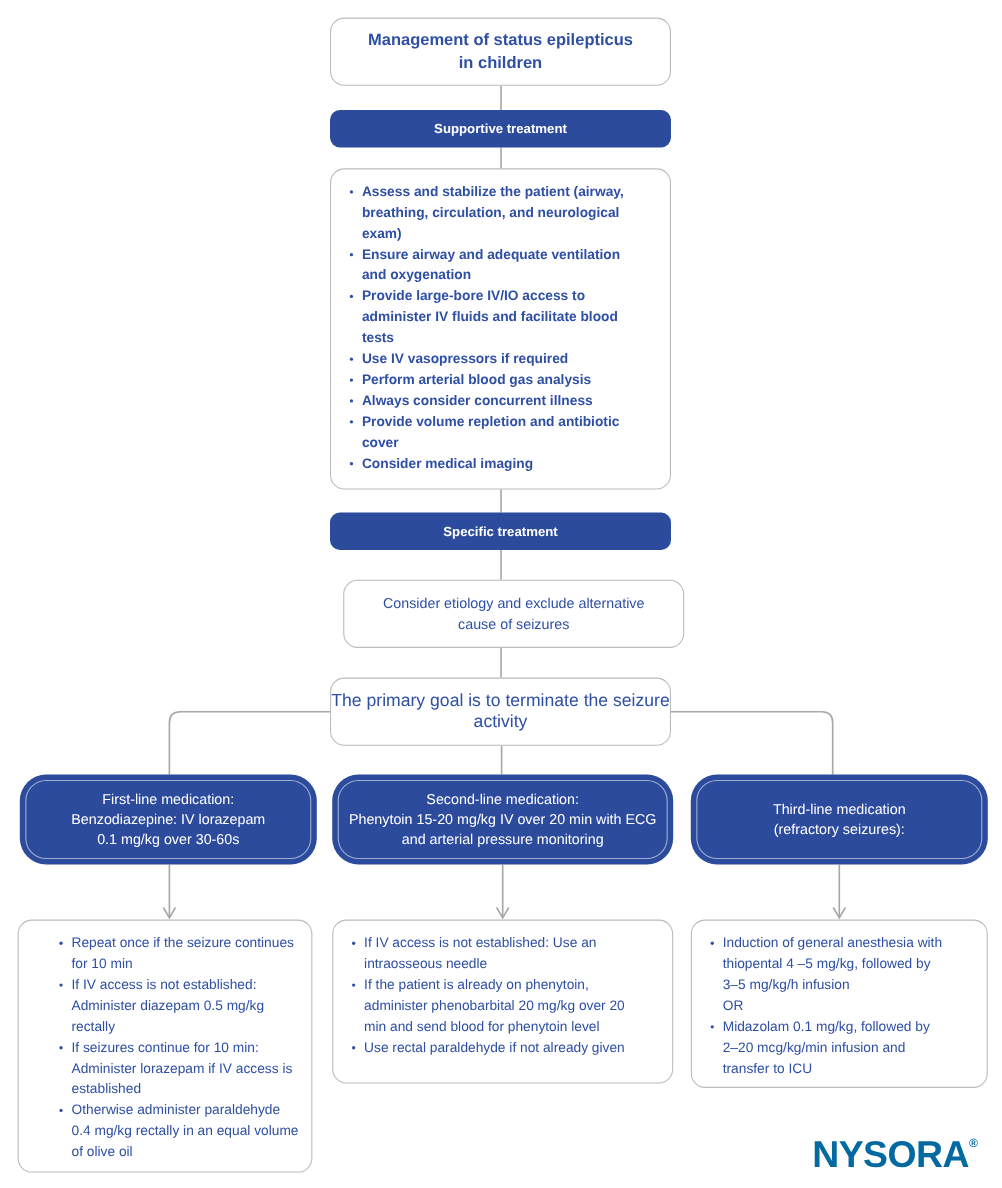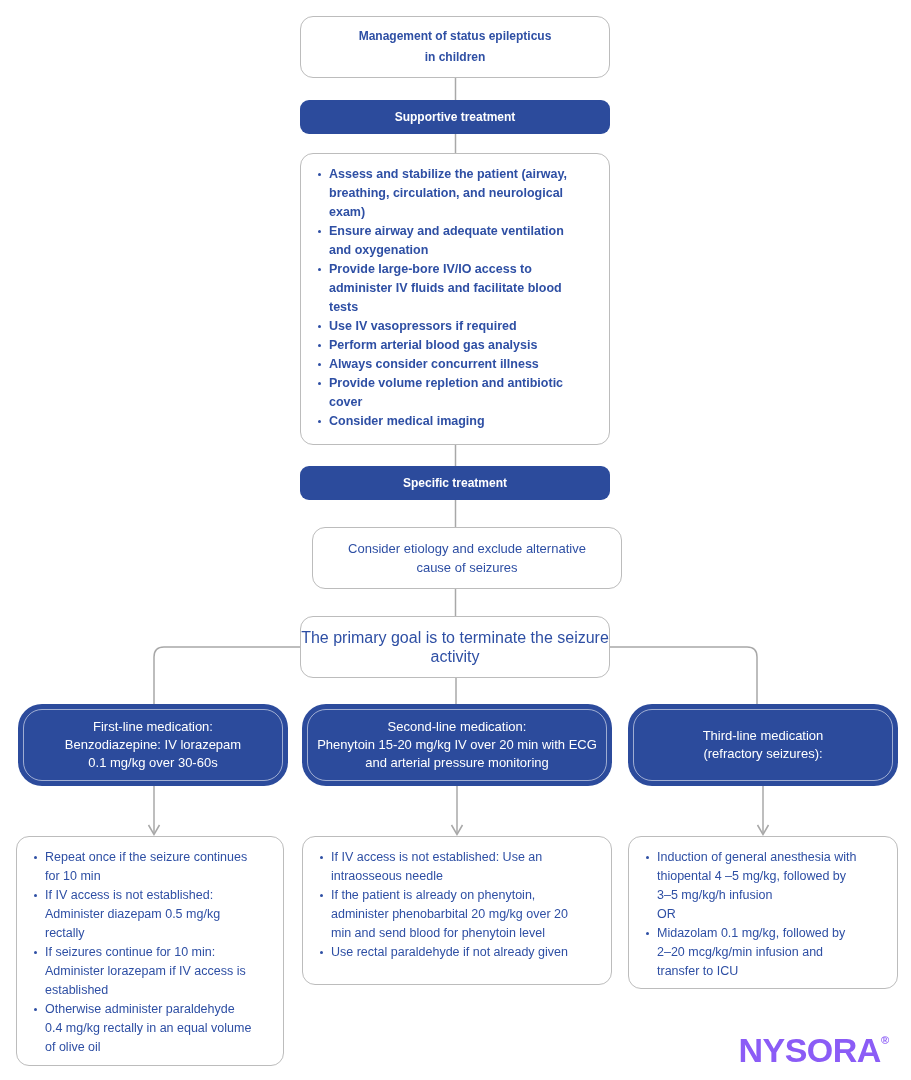--- a/index.html
+++ b/index.html
@@ -28,47 +28,47 @@
     display:flex; align-items:center; justify-content:center;
     text-align:center; white-space:pre-line; font-size:13px; line-height:18px;
     box-sizing:border-box; padding:0 4px;
   }
   .bluebox::after {
     content:""; position:absolute; inset:5px;
     border:1px solid rgba(255,255,255,0.55); border-radius:19px;
     pointer-events:none;
   }
 
-  .title-box    { left:300px; top:16px;  width:310px; height:62px; font-weight:bold; font-size:12px; line-height:21px; }
+  .title-box    { left:300px; top:16px;  width:310px; height:62px; font-weight:bold; font-size:15px; line-height:21px; }
   .bar-supportive { left:300px; top:100px; width:310px; height:34px; }
   .list-supportive { left:300px; top:153px; width:310px; height:292px;font-weight:bold; }
   .bar-specific { left:300px; top:466px; width:310px; height:34px; }
   .box-etiology { left:300px; top:527px; width:310px; height:62px; font-size:13px; line-height:19px;margin-left:12px; }
   .box-primary  { left:300px; top:616px; width:310px; height:62px; font-size:16px; line-height:19px; }
 
   .bluebox-1 { left:18px;  top:704px; width:270px; height:82px; }
   .bluebox-2 { left:302px; top:704px; width:310px; height:82px; }
   .bluebox-3 { left:628px; top:704px; width:270px; height:82px; }
 
-  .detail-1 { left:16px;  top:836px; width:268px; height:230px; }
+  .detail-1 { left:16px;  top:836px; width:268px; height:230px;padding-left:20px; }
   .detail-2 { left:302px; top:836px; width:310px; height:149px; }
   .detail-3 { left:628px; top:836px; width:270px; height:153px; }
 
   ul.blist { margin:0; padding:11px 6px 8px 12px; list-style:none; }
   ul.blist li {
     position:relative; padding-left:16px; font-size:12.5px; line-height:19px;
     color:#2e4fa4; white-space:pre-line;
   }
   ul.blist li::before {
     content:""; position:absolute; left:5px; top:8px; width:3px; height:3px;
     border-radius:50%; background:#2e4fa4;
   }
 
   .logo {
-    position:absolute; right:22px; bottom:13px; color:#8b5cf6;
+    position:absolute; right:22px; bottom:13px; color:#0369a1;
     font-weight:bold; font-size:34px; letter-spacing:-0.5px; line-height:1;
   }
   .logo .reg { font-size:11px; vertical-align:18px; letter-spacing:0; }
 </style>
 </head>
 <body>
 
 <div class="canvas">
 
   <svg class="connectors" width="911" height="1080" viewBox="0 0 911 1080">

